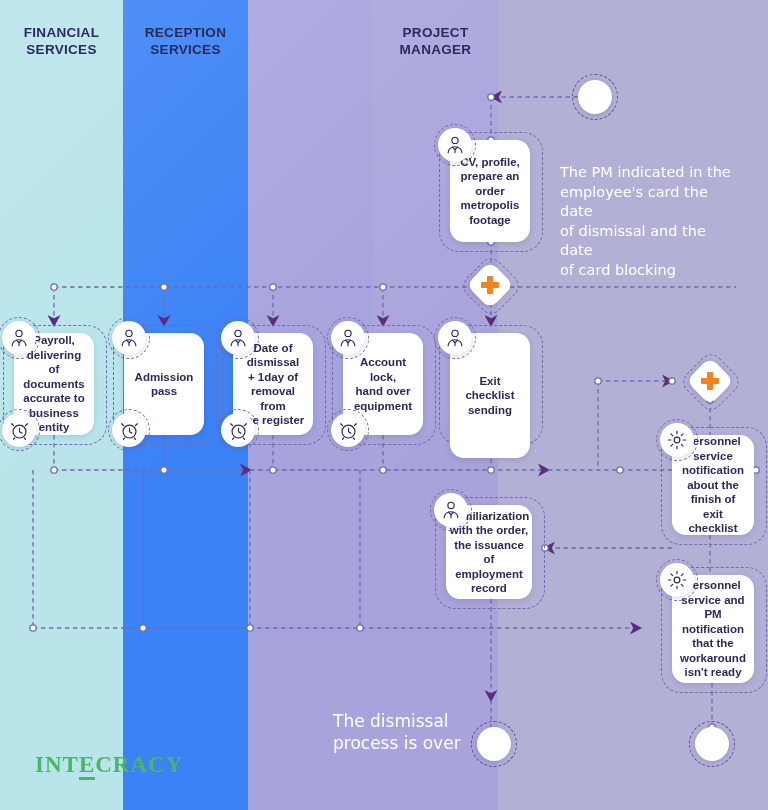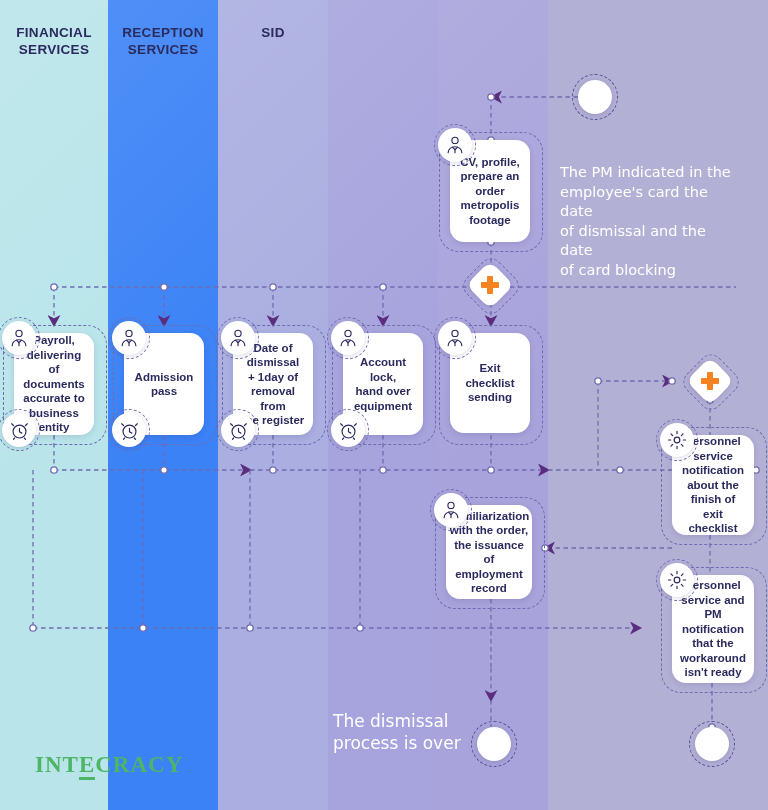--- a/index.html
+++ b/index.html
@@ -1,21 +1,21 @@
 <!DOCTYPE html>
 <html><head>
 <meta charset="utf-8">
 <style>
   html,body{margin:0;padding:0;background:#b3b0d6;}
   body{font-family:"Liberation Sans",sans-serif;}
   #stage{position:relative;width:768px;height:810px;overflow:hidden;}
 
   
   .lanes{position:absolute;inset:0;display:flex;}
-  .lane{height:100%;position:relative;}
+  .lane{height:100%;position:relative;padding-left:15px;}
   .lane-title{
     position:absolute;left:0;right:0;top:24px;text-align:center;
     font-weight:bold;font-size:13.5px;letter-spacing:.3px;
     color:#2b2a5e;line-height:17px;white-space:pre-line;
   }
   .lane-sheen{position:absolute;inset:0;pointer-events:none;
     background:linear-gradient(135deg,rgba(255,255,255,.10),rgba(255,255,255,0) 55%);}
 
   
   #wires{position:absolute;inset:0;width:768px;height:810px;}
@@ -88,29 +88,27 @@
       <div class="lane" style="width: 108px; background: rgb(185, 229, 234);">
         <div class="lane-sheen"></div>
         <div class="lane-title">FINANCIAL
 SERVICES</div>
       </div>
       <div class="lane" style="width: 110px; background: #3b82f6;">
         <div class="lane-sheen"></div>
         <div class="lane-title">RECEPTION
 SERVICES</div>
       </div>
-      <div class="lane" style="width: 110px; background: rgb(170, 174, 224);">
-        <div class="lane-sheen"></div>
-        <div class="lane-title">SID</div>
-      </div>
       <div class="lane" style="width: 110px; background: rgb(166, 163, 221);">
         <div class="lane-sheen"></div>
       </div>
       <div class="lane" style="width: 110px; background: rgb(168, 163, 219);">
         <div class="lane-sheen"></div>
+        <div class="lane-title">PROJECT
+MANAGER</div>
       </div>
     </div>
 
   <svg id="wires" viewBox="0 0 768 810" xmlns="http://www.w3.org/2000/svg">
     <defs>
       <marker id="ah" markerWidth="13" markerHeight="13" refX="10" refY="6.5" orient="auto" markerUnits="userSpaceOnUse">
         <path d="M0,0 L12,6.5 L0,13 L3.2,6.5 Z" fill="#5b2d7e"></path>
       </marker>
     </defs>
     <g stroke="#6f6bb0" stroke-width="1.3" fill="none" stroke-dasharray="4.5,3.5">
@@ -286,21 +284,21 @@
       </div>
       <div class="badge ring" style="left: 331px; top: 413px;">
         <svg width="21" height="21" viewBox="0 0 24 24" fill="none" stroke="#2b2a5e" stroke-width="1.35" stroke-linecap="round" stroke-linejoin="round">
       <circle cx="12" cy="13.2" r="7.4"></circle>
       <path d="M12 9.6v3.8l2.6 1.6"></path>
       <path d="M5.2 6.3 3 4.3M18.8 6.3 21 4.3"></path>
       <path d="M6.6 20.4 5.2 22M17.4 20.4 18.8 22"></path>
     </svg>
       </div>
       <div class="task-halo" style="left: 439px; top: 325px; width: 102px; height: 118px;"></div>
-      <div class="task" style="left: 450px; top: 333px; width: 80px; height: 100px; white-space: pre-line;">Exit checklist
+      <div class="task" style="left: 450px; top: 333px; width: 80px; height: 125px; white-space: pre-line;">Exit checklist
 sending</div>
       <div class="badge ring" style="left: 438px; top: 321px;">
         <svg width="22" height="22" viewBox="0 0 24 24" fill="none" stroke="#2b2a5e" stroke-width="1.25" stroke-linecap="round" stroke-linejoin="round">
       <circle cx="12" cy="7" r="3.4"></circle>
       <path d="M4.5 20.5c0-4.1 3.4-6.6 7.5-6.6s7.5 2.5 7.5 6.6"></path>
       <path d="M9.3 14.4 12 17.2l2.7-2.8"></path>
           <path d="M12 17.2v3.3"></path>
     </svg>
       </div>
       <div class="task-halo" style="left: 435px; top: 497px; width: 108px; height: 110px;"></div>

